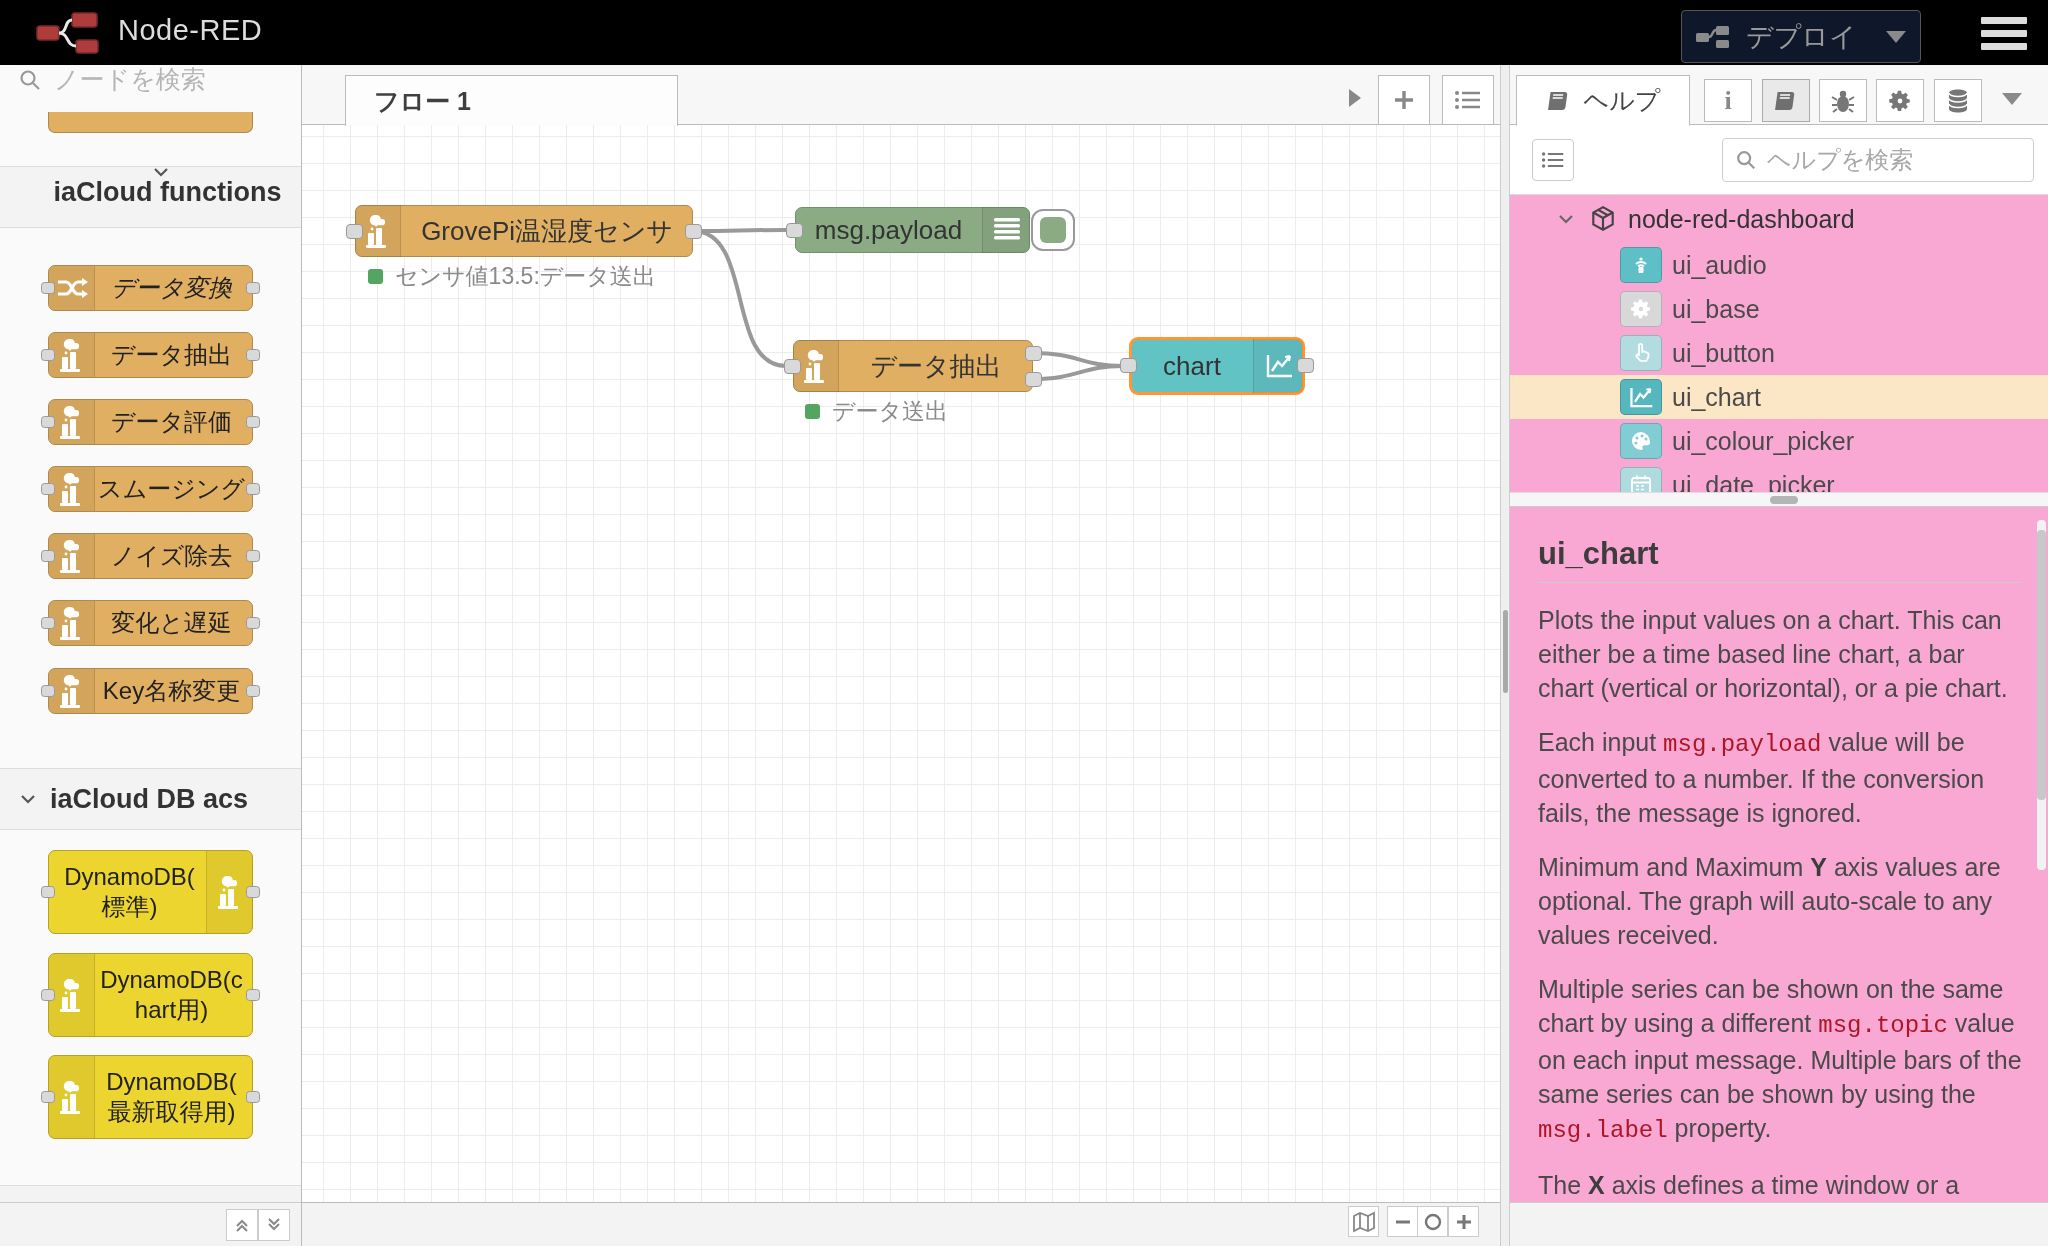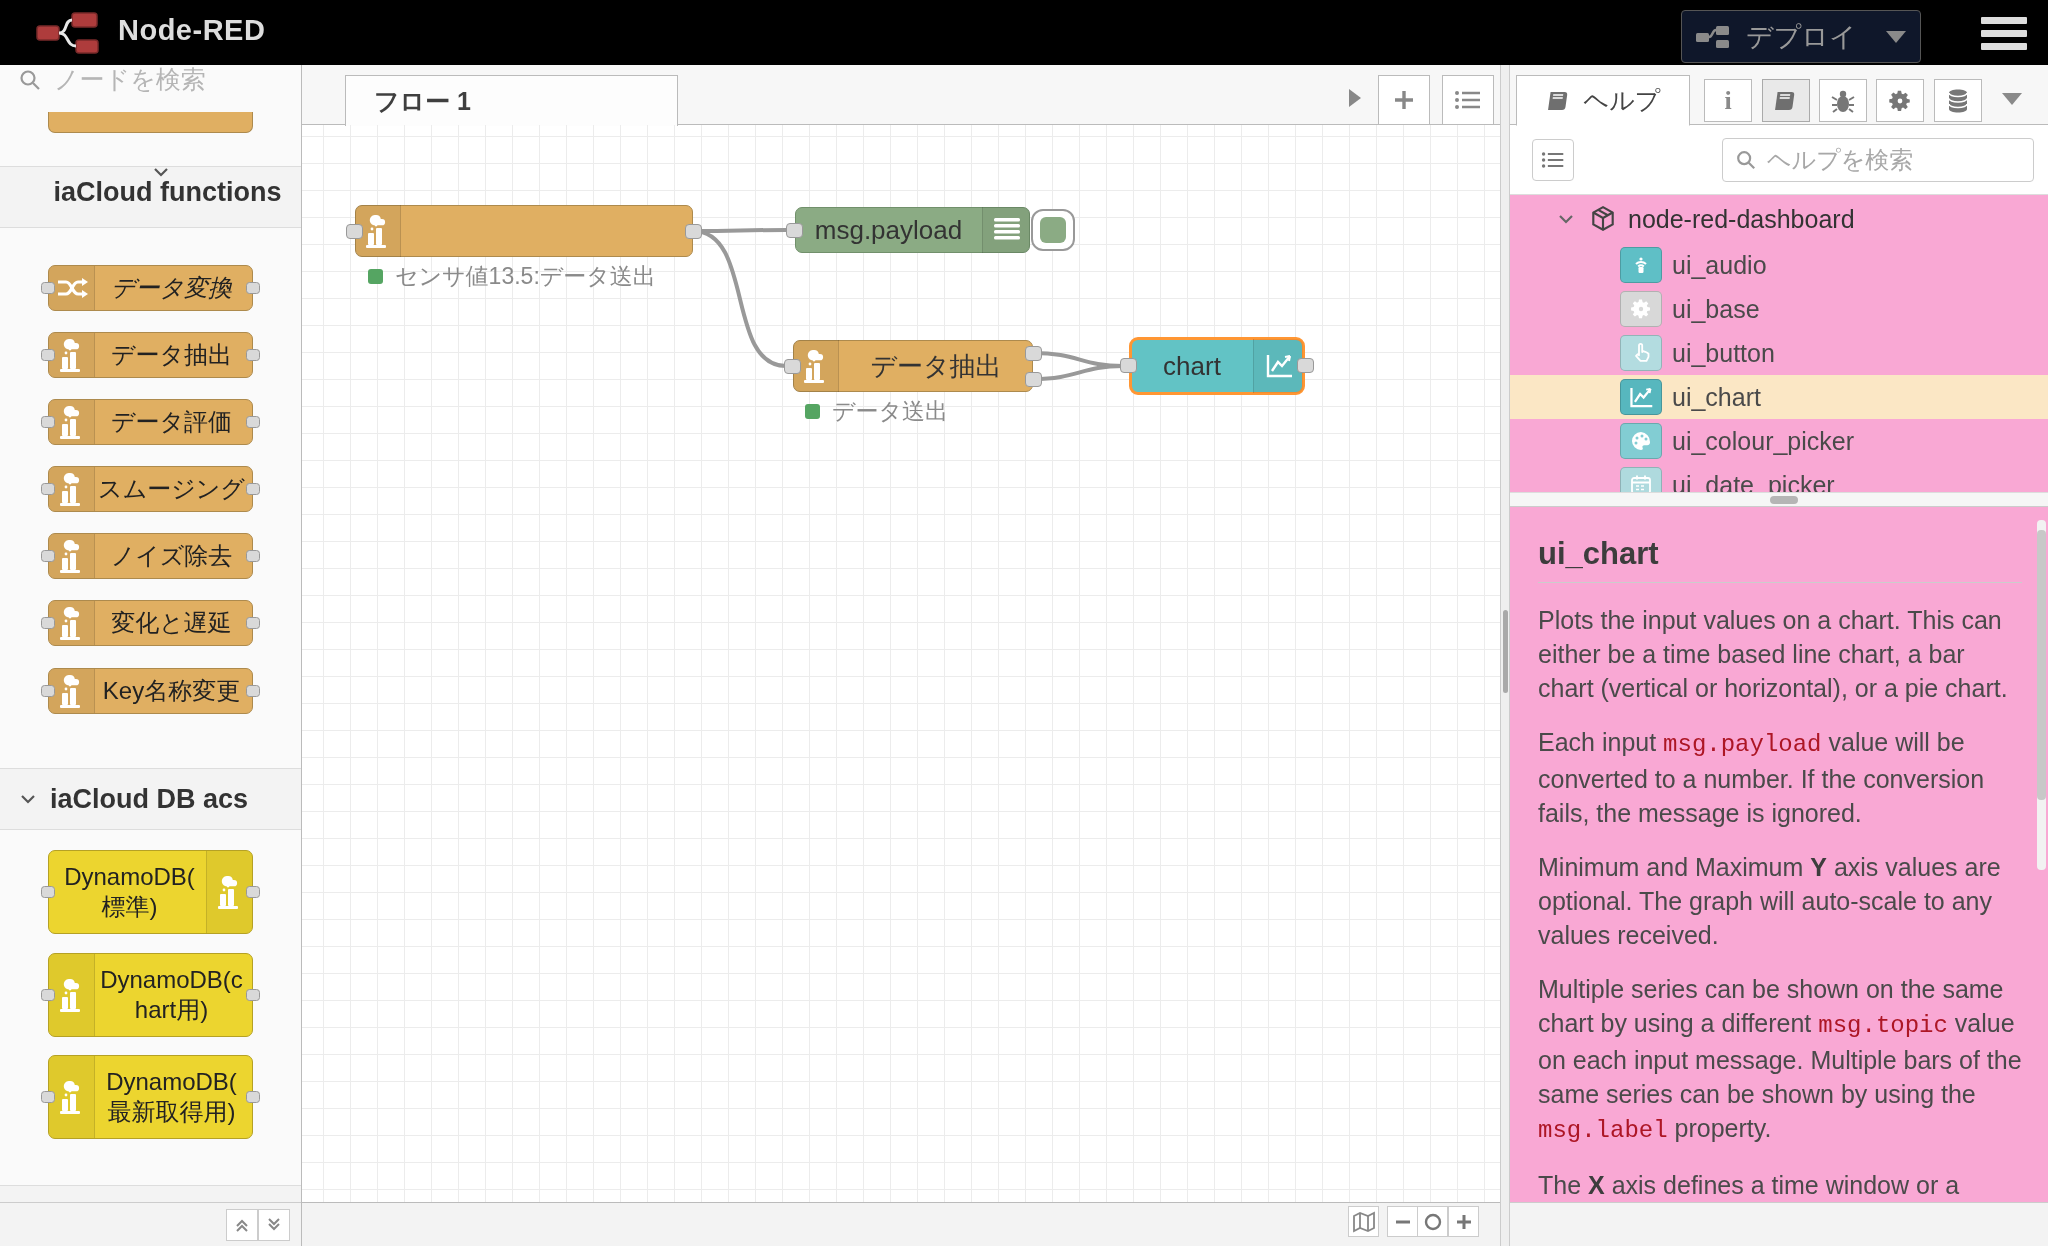--- a/index.html
+++ b/index.html
@@ -3,21 +3,21 @@
 <meta charset="utf-8">
 <style>
   html,body{margin:0;padding:0;background:#888;}
   #app{position:relative;width:2048px;height:1246px;overflow:hidden;background:#fff;
        font-family:"Liberation Sans",sans-serif;-webkit-font-smoothing:antialiased;}
   #app, #app *{box-sizing:border-box;}
 
   
   .header{position:absolute;left:0;top:0;width:2048px;height:65px;background:#000;z-index:50;}
   .logo{position:absolute;left:36px;top:12px;width:64px;height:42px;}
-  .app-title{position:absolute;left:118px;top:14px;font-size:29px;color:#ddd;font-weight:700;letter-spacing:.5px;}
+  .app-title{position:absolute;left:118px;top:14px;font-size:29px;color:#ddd;font-weight:400;letter-spacing:.5px;}
   .deploy-btn{position:absolute;left:1681px;top:10px;width:240px;height:53px;background:#0f172a;border:1px solid #555;
       border-radius:4px;display:flex;align-items:center;padding:0 14px;}
   .deploy-btn .dep-label{font-size:27px;color:#999;margin-left:16px;}
   .deploy-btn .dep-caret{margin-left:auto;width:0;height:0;border-left:10px solid transparent;border-right:10px solid transparent;border-top:12px solid #8a8a8a;}
   .menu-btn{position:absolute;left:1981px;top:17px;width:46px;height:40px;cursor:pointer;}
   .menu-btn span{display:block;width:46px;height:7px;background:#ddd;margin-bottom:6px;border-radius:1px;}
 
   
   .palette{position:absolute;left:0;top:65px;width:302px;height:1181px;background:#fafafa;border-right:1px solid #bbb;overflow:hidden;}
   .pal-search{position:absolute;left:0;top:0;width:100%;height:29px;display:flex;align-items:center;padding-left:18px;}
@@ -404,20 +404,21 @@
               <g fill="#fff">
             <path d="M13 4a6 6 0 0 1 6 5h1.5a4 4 0 1 1 0 8H10a5.5 5.5 0 0 1 3-13z" transform="translate(3,-1) scale(0.78)"></path>
             <rect x="5" y="20" width="6" height="12" rx="1"></rect>
                 <rect x="13" y="15" width="6" height="17" rx="1"></rect>
             <circle cx="9" cy="16" r="1.4"></circle>
                 <circle cx="13" cy="12" r="1.4"></circle>
                 <rect x="3" y="32" width="20" height="3" rx="1"></rect>
           </g>
             </svg>
         </div>
+        <div class="flabel" style="left:46px;right:0;">GrovePi温湿度センサ</div>
         <span class="fport" style="left:-10px;top:18px;"></span>
         <span class="fport" style="right:-10px;top:18px;"></span>
       </div>
       <div class="status" style="left:66px;top:136px;">
         <span class="dot"></span>
         <span>センサ値13.5:データ送出</span>
       </div>
 
       <div class="dbg-toggle" style="left:729px;top:84px;">
         <span class="sq"></span>

